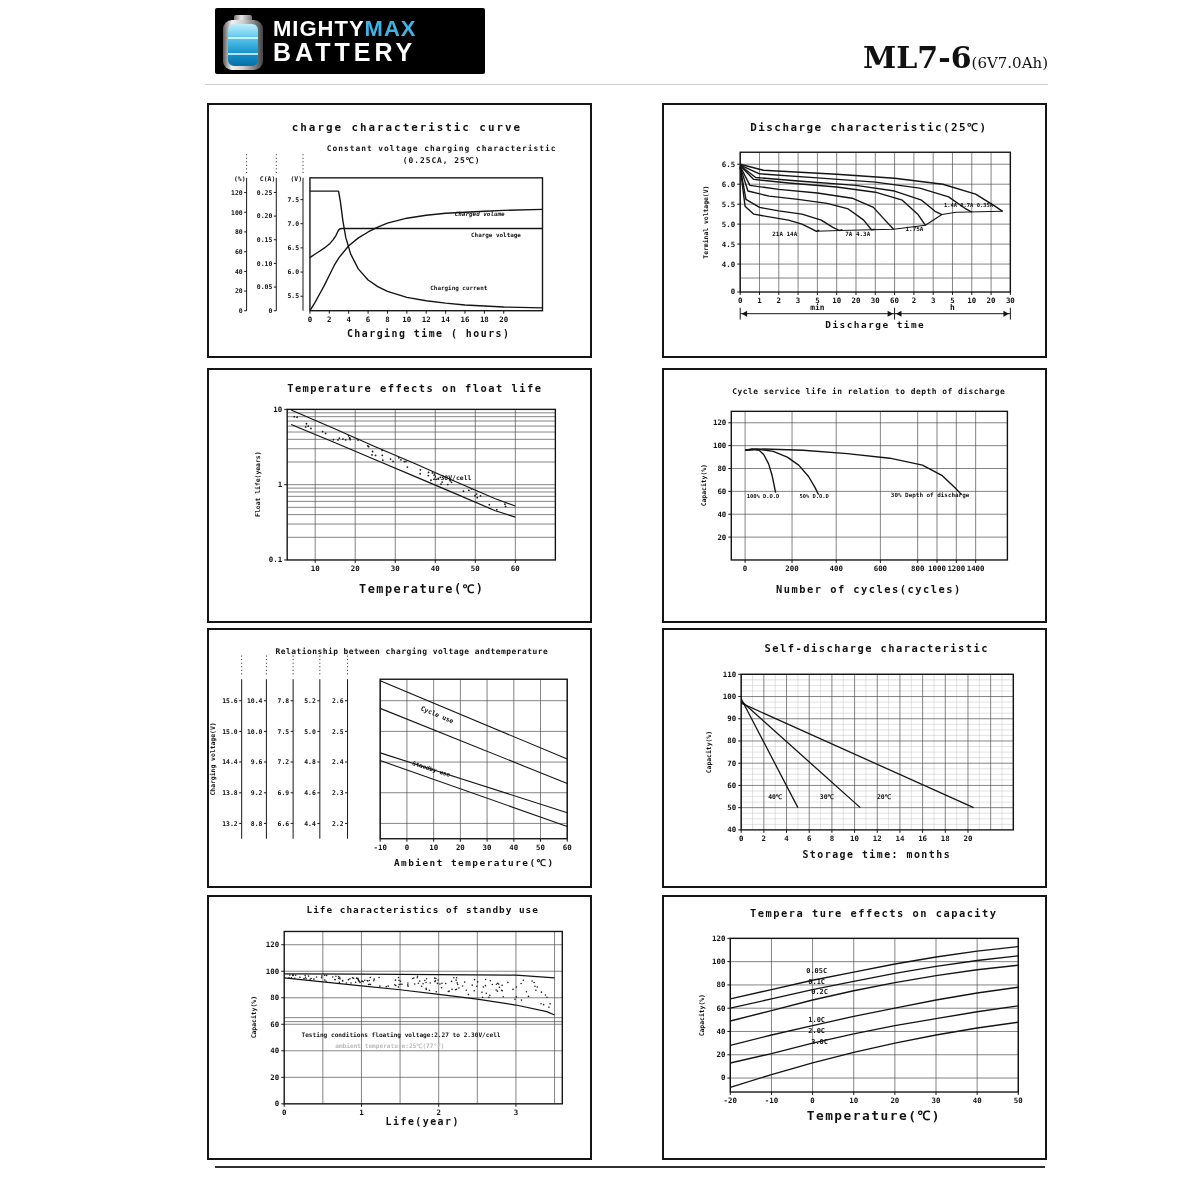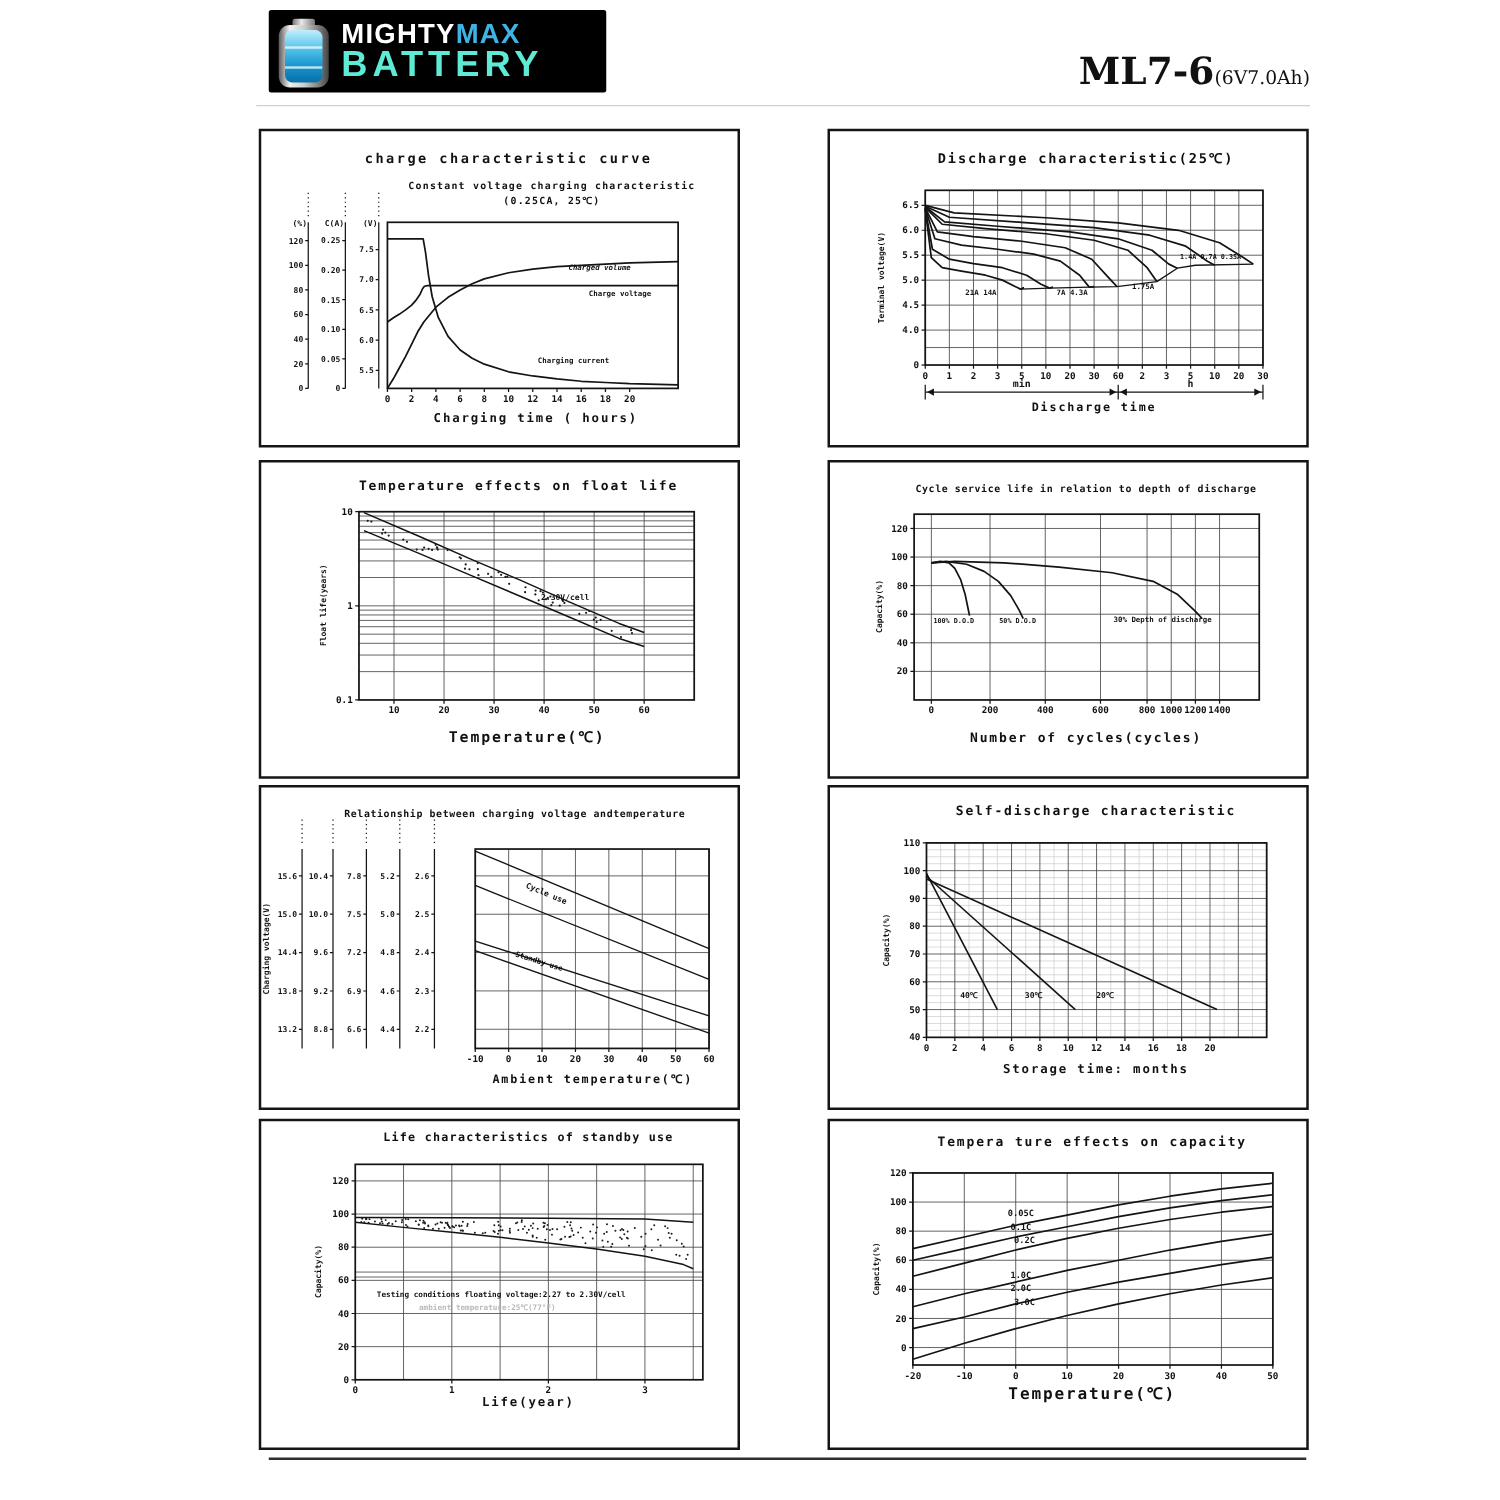--- a/index.html
+++ b/index.html
@@ -12,22 +12,22 @@
   .batt-cap{position:absolute;top:0;left:11px;width:18px;height:7px;border-radius:2px;
             background:linear-gradient(90deg,#777,#e8e8e8 40%,#777);}
   .batt-shell{position:absolute;top:5px;left:0;width:40px;height:50px;border-radius:9px;
             background:linear-gradient(90deg,#5a5a5a,#f0f0f0 22%,#cfcfcf 50%,#6f6f6f 85%,#444);}
   .batt-core{position:absolute;top:9px;left:5px;width:30px;height:42px;border-radius:6px;
             background:linear-gradient(180deg,#bfeffc,#56c3ea 35%,#1493cc 70%,#0a6fa5);overflow:hidden;}
   .batt-core i{display:block;height:33%;border-bottom:2px solid rgba(240,252,255,.75);}
   .brand-l1{font-family:"Liberation Sans",sans-serif;font-weight:bold;font-size:22px;
             letter-spacing:1px;color:#fff;line-height:1.05;}
   .b-b{color:#3fb3e6;}
-  .brand-l2{font-family:"Liberation Sans",sans-serif;font-weight:bold;font-size:29px;
-            letter-spacing:4px;color:#5eead4;line-height:1;}
+  .brand-l2{font-family:"Liberation Sans",sans-serif;font-weight:bold;font-size:25px;
+            letter-spacing:4px;color:#ffffff;line-height:1;}
   .model{position:absolute;left:790px;top:40px;width:258px;text-align:right;
          font-family:"DejaVu Serif","Liberation Serif",serif;color:#111;white-space:nowrap;}
   .model-main{font-weight:bold;font-size:30px;}
   .model-suffix{font-size:15px;}
   .hdr-rule{position:absolute;left:205px;top:84px;width:843px;height:1px;background:#cfcfcf;}
   
   .panel{position:absolute;border:2px solid #151515;background:#fff;box-sizing:border-box;}
   #p0{left:207px;top:103px;width:385px;height:255px}
   #p1{left:662px;top:103px;width:385px;height:255px}
   #p2{left:207px;top:368px;width:385px;height:255px}

